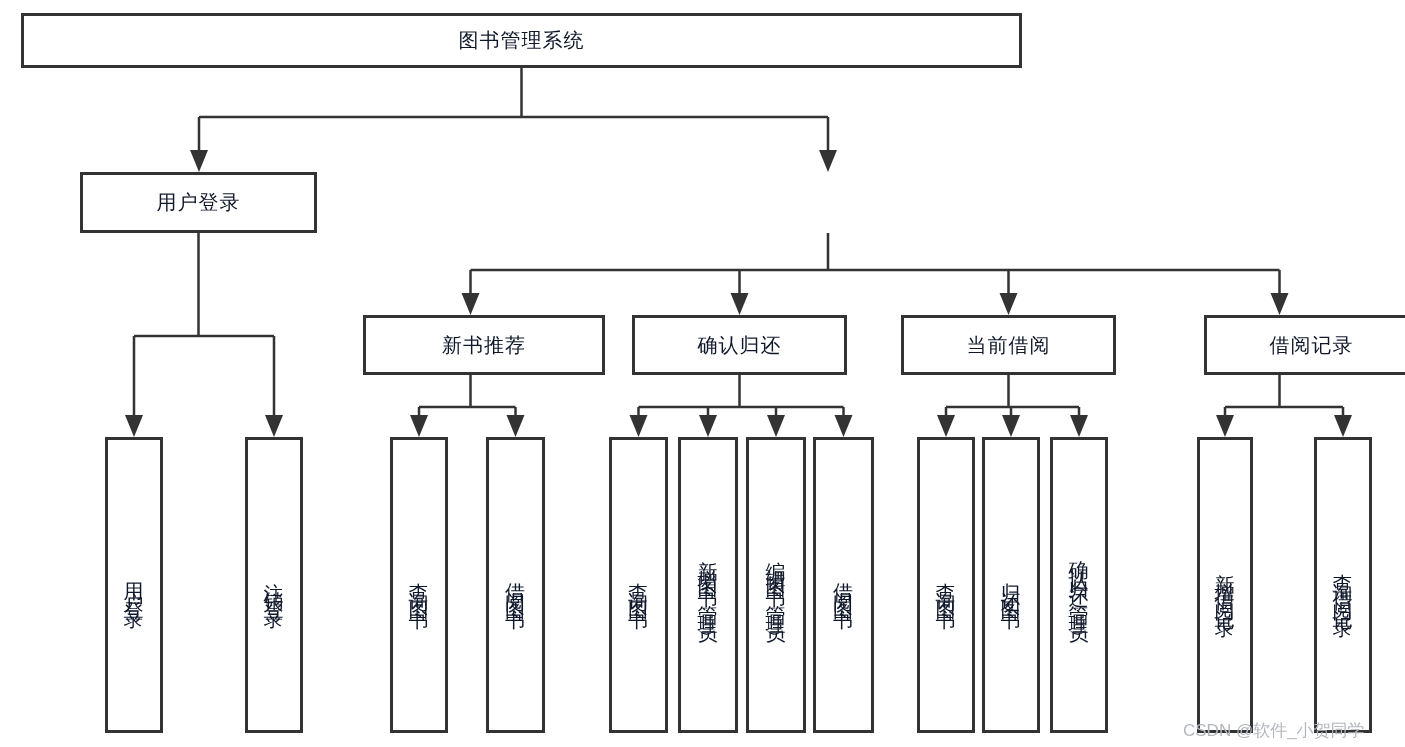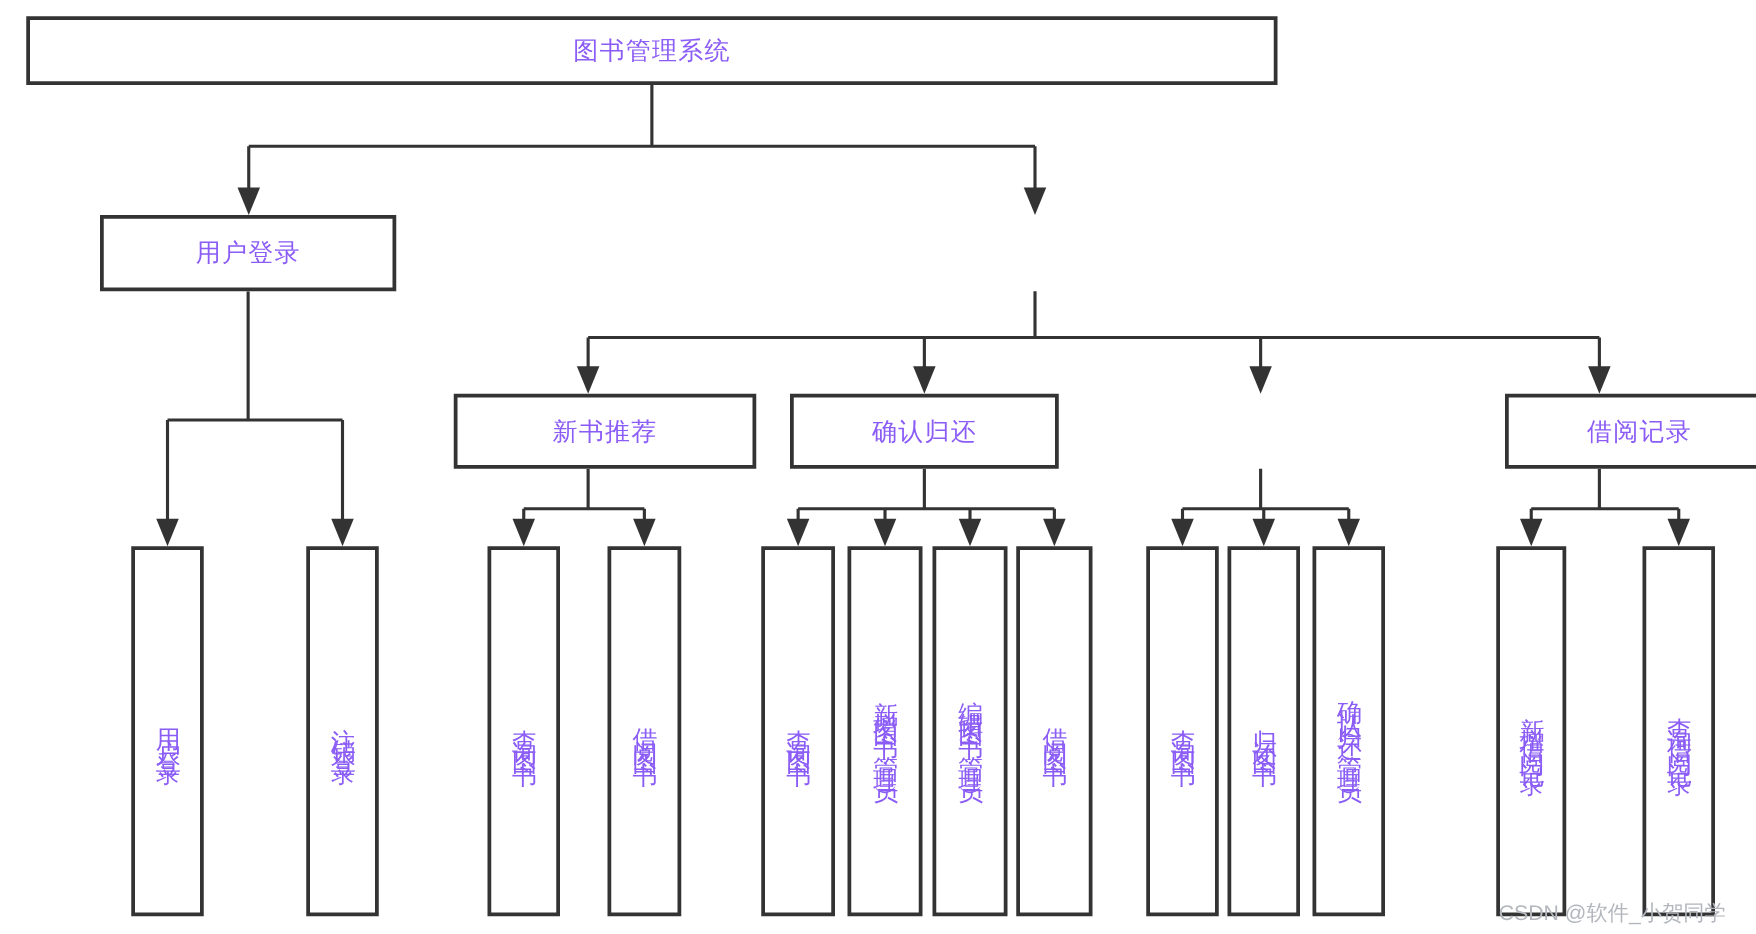--- a/index.html
+++ b/index.html
@@ -32,21 +32,21 @@
     stroke: none;
   }
   .node {
     position: absolute;
     box-sizing: border-box;
     background: #ffffff;
     border: 3px solid #333333;
     display: flex;
     align-items: center;
     justify-content: center;
-    color: #8b5cf6;
+    color: #0f172a;
   }
   .hnode span {
     font-size: 20px;
     letter-spacing: 1px;
     white-space: nowrap;
   }
   .leaf {
     top: 437px;
     height: 296px;
   }
@@ -57,21 +57,20 @@
     line-height: 1;
   }
   #watermark {
     position: absolute;
     left: 1183px;
     top: 719px;
     font-size: 17px;
     color: #b3b7bd;
     white-space: nowrap;
     z-index: 5;
-    margin-left: 16px;
   }
 </style>
 </head>
 <body>
 
 <div id="canvas">
 
   <svg id="connectors" viewBox="0 0 1405 747" xmlns="http://www.w3.org/2000/svg">
 
     <g>
@@ -129,20 +128,23 @@
   <div class="node hnode" style="left:80px; top:172px; width:237px; height:61px;">
     <span>用户登录</span>
   </div>
 
   <div class="node hnode" style="left:363px; top:315px; width:242px; height:60px;">
     <span>新书推荐</span>
   </div>
   <div class="node hnode" style="left:632px; top:315px; width:215px; height:60px;">
     <span>确认归还</span>
   </div>
+  <div class="node hnode" style="left:901px; top:315px; width:215px; height:60px;">
+    <span>当前借阅</span>
+  </div>
   <div class="node hnode" style="left:1172px; top:315px; width:215px; height:60px;margin-left:32px;">
     <span>借阅记录</span>
   </div>
 
   <div class="node leaf" style="left:105px; width:58px;">
     <span>用户登录</span>
   </div>
   <div class="node leaf" style="left:245px; width:58px;">
     <span>注销登录</span>
   </div>

